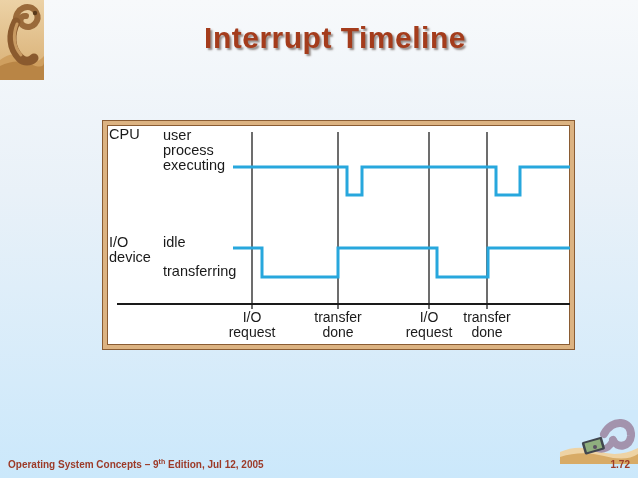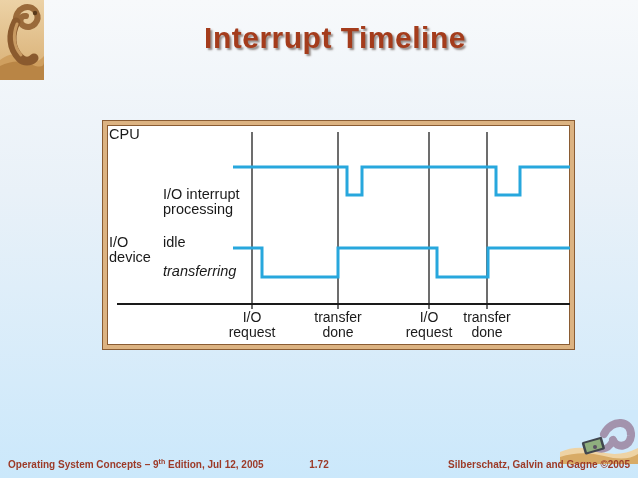--- a/index.html
+++ b/index.html
@@ -35,21 +35,21 @@
 
   .dlabel {
     position:absolute; color:#1a1a1a; font-size:14.5px; line-height:15px;
   }
   .ml { white-space:pre-line; }
   .lab-cpu        { left:2px;  top:2px;  }
   .lab-user       { left:56px; top:3px;  }
   .lab-interrupt  { left:56px; top:62px; }
   .lab-iodev      { left:2px;  top:110px;}
   .lab-idle       { left:56px; top:110px;text-align:right;}
-  .lab-transfer   { left:56px; top:139px;font-style:italic;}
+  .lab-transfer   { left:56px; top:139px;}
 
   .evt {
     position:absolute; top:185px; width:110px;
     text-align:center; font-size:14px; line-height:15px; color:#1a1a1a;
     white-space:pre-line;
   }
   .evt1 { left:90px;  }
   .evt2 { left:176px; }
   .evt3 { left:267px; }
   .evt4 { left:325px; }
@@ -104,22 +104,23 @@
       <line x1="380" y1="7" x2="380" y2="184" stroke="#3c3c3c" stroke-width="1.5"></line>
 
       <line x1="10" y1="179" x2="463" y2="179" stroke="#1a1a1a" stroke-width="2"></line>
 
       <path d="M126 42 H240 V70 H255 V42 H389 V70 H413 V42 H463" fill="none" stroke="#27a7dd" stroke-width="3"></path>
 
       <path d="M126 123 H155 V152 H231 V123 H330 V152 H381 V123 H463" fill="none" stroke="#27a7dd" stroke-width="3"></path>
     </svg>
 
     <div class="dlabel lab-cpu">CPU</div>
-    <div class="dlabel ml lab-interrupt">I/O interrupt
-processing</div>
+    <div class="dlabel ml lab-user">user
+process
+executing</div>
     <div class="dlabel ml lab-iodev">I/O
 device</div>
     <div class="dlabel lab-idle">idle</div>
     <div class="dlabel lab-transfer">transferring</div>
 
     <div class="evt evt1">I/O
 request</div>
     <div class="evt evt2">transfer
 done</div>
     <div class="evt evt3">I/O
@@ -139,16 +140,15 @@
         <rect x="23" y="29" width="21" height="13" rx="1.5" fill="#41464e"></rect>
         <rect x="25.5" y="31" width="16" height="9" fill="#8fae7e"></rect>
       </g>
       <circle cx="35" cy="37" r="2" fill="#5a4f63"></circle>
     </svg>
   </div>
 
   <div class="footer">
     <span class="f-left"><span>Operating System Concepts – 9</span><sup>th</sup><span> Edition, Jul 12, 2005</span></span>
     <span class="f-page">1.72</span>
-    <span class="f-right">Silberschatz, Galvin and Gagne ©2005</span>
   </div>
 
 </div>
 
 </body></html>

